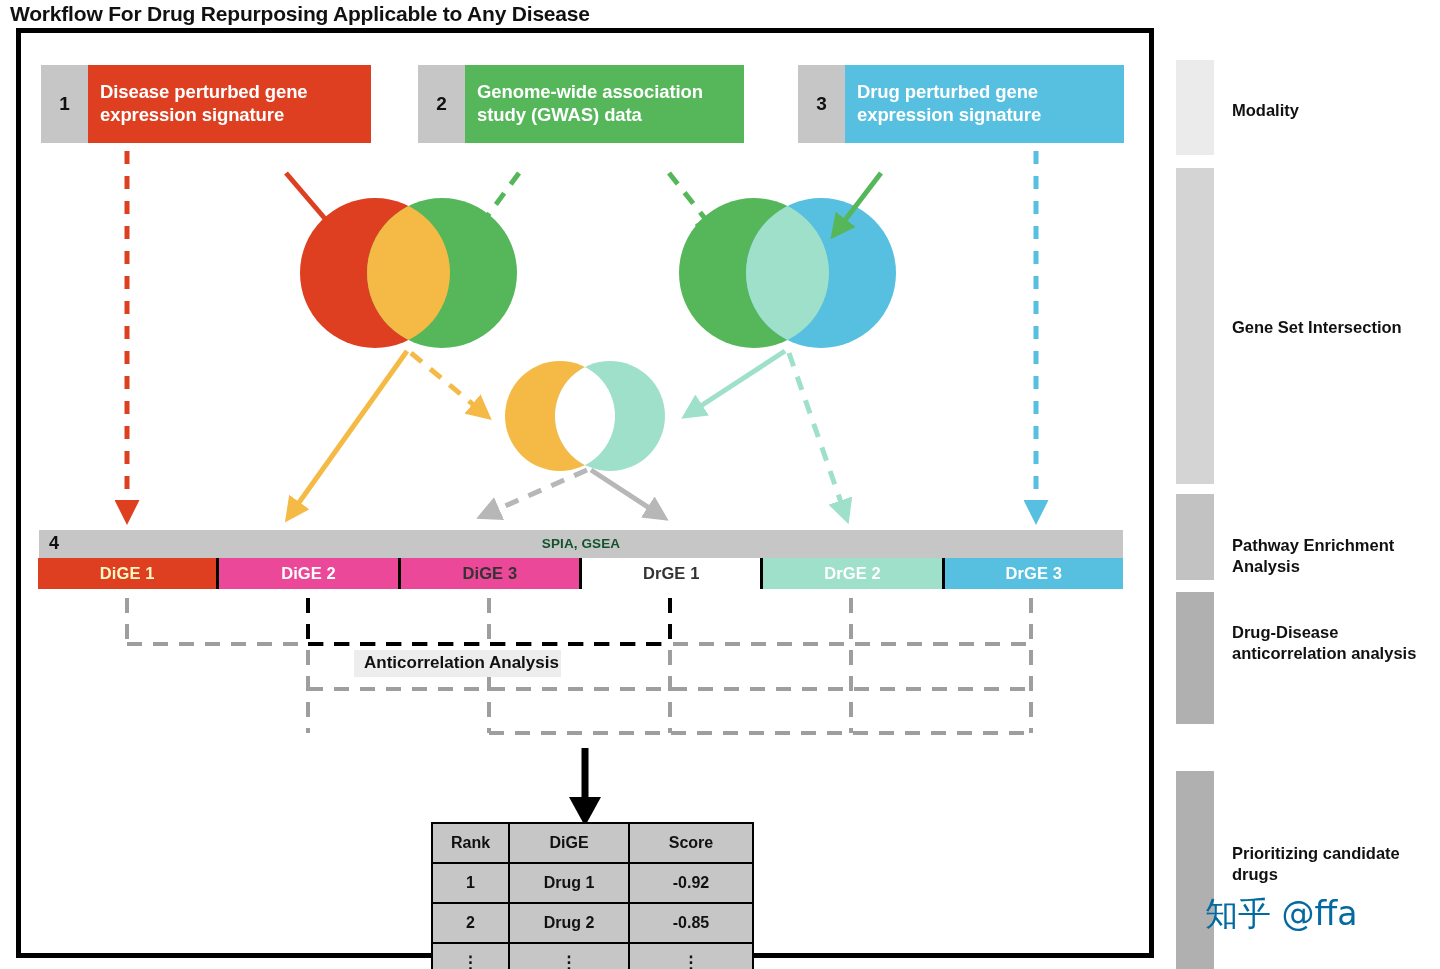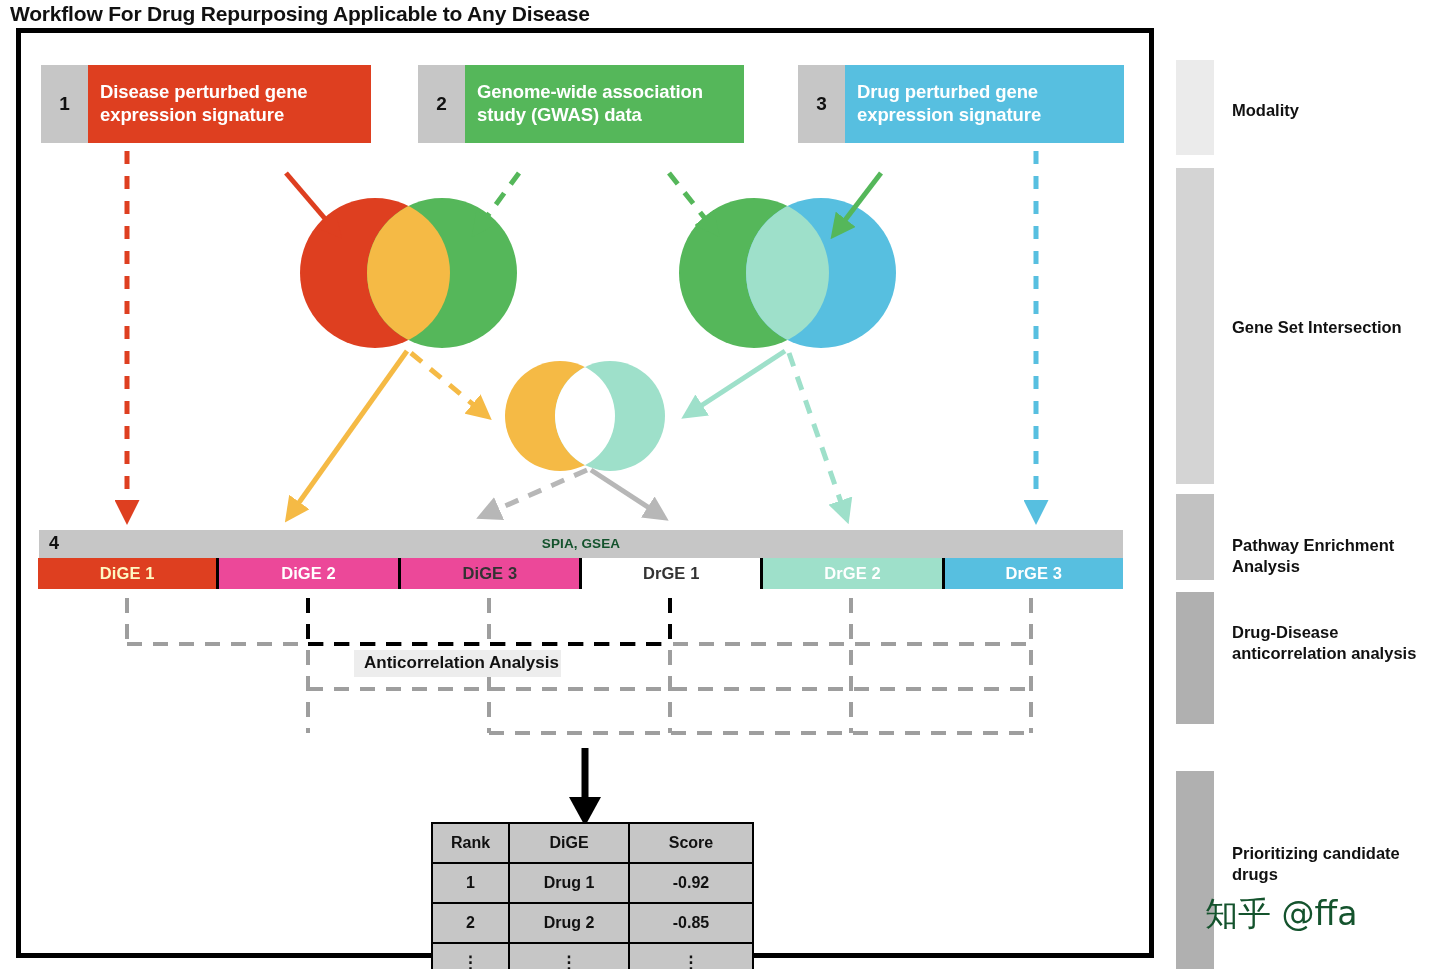--- a/index.html
+++ b/index.html
@@ -78,21 +78,21 @@
   #restable .dots{font-size:17px;letter-spacing:0;line-height:10px;}
   
   .legend-sw{position:absolute;left:1176px;}
   .legend-tx{
     position:absolute;left:1232px;font-size:16.5px;font-weight:bold;
     color:#111;line-height:21px;
   }
   
   #watermark{
     position:absolute;left:1205px;top:892px;
-    font-size:33px;color:#14532d;font-weight:400;white-space:nowrap;
+    font-size:33px;color:#0369a1;font-weight:400;white-space:nowrap;
     font-family:"DejaVu Sans", sans-serif;
   }
 </style>
 </head>
 <body>
 
 <div id="page-title">Workflow For Drug Repurposing Applicable to Any Disease</div>
 
 <div id="frame">
 

